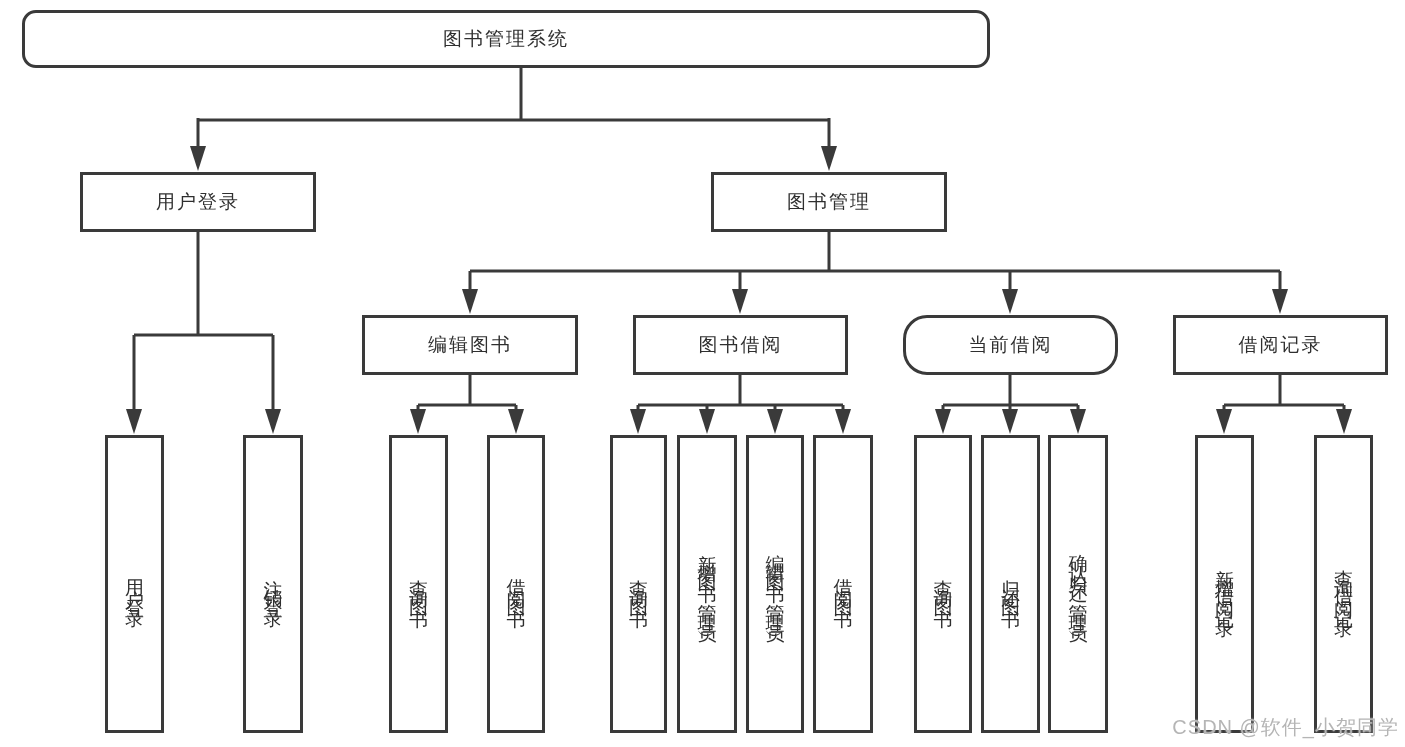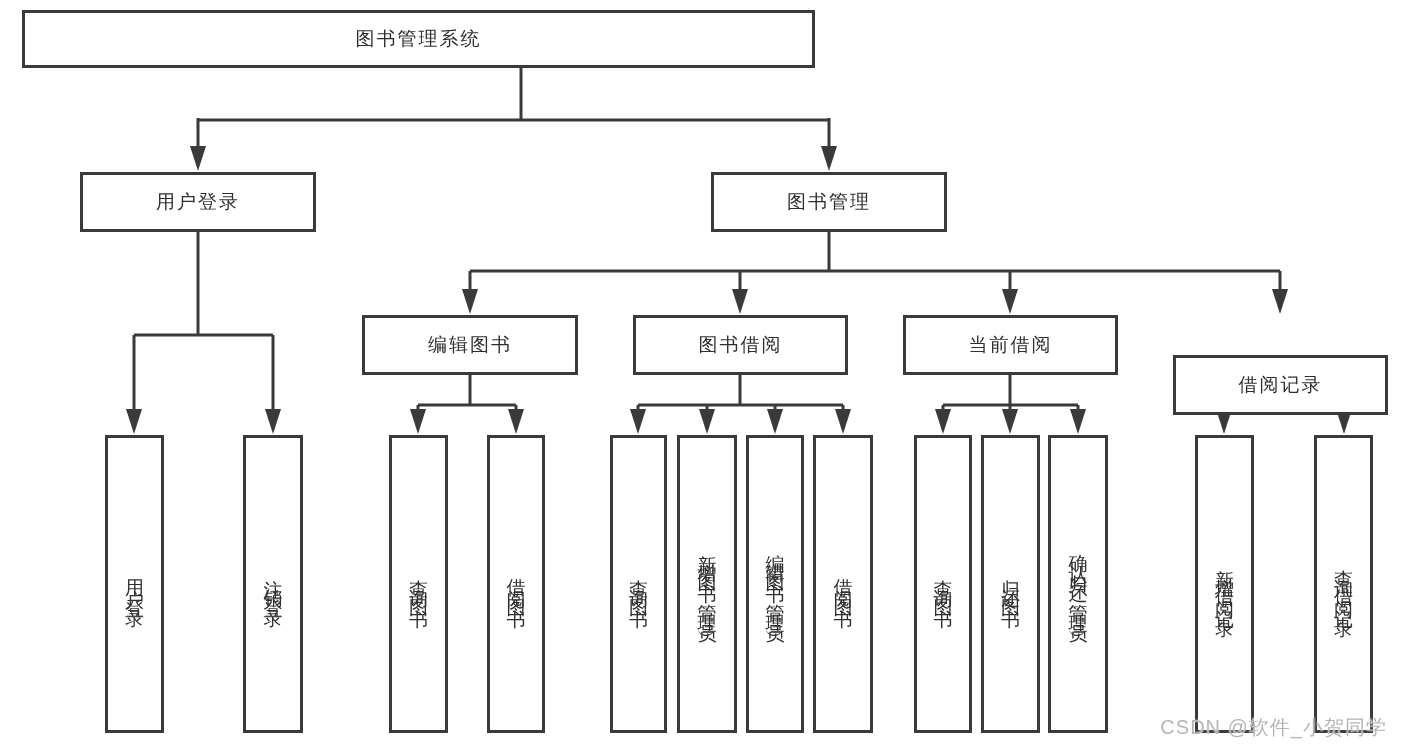--- a/index.html
+++ b/index.html
@@ -31,21 +31,21 @@
   .hbox{font-size:19px;letter-spacing:2px;}
   .leaf span{
     writing-mode:vertical-rl;
     font-size:19px;
     letter-spacing:10px;
     color:var(--text);
     white-space:nowrap;
   }
   #watermark{
     position:absolute;
-    right:18px;top:714px;
+    right:6px;top:714px;
     font-size:20px;
     color:var(--wm);
     letter-spacing:1px;
     text-shadow:0 0 2px #ffffff;
     z-index:5;
   }
 </style>
 </head>
 <body>
 
@@ -87,41 +87,41 @@
       <polygon points="1002,409 1018,409 1010,434"></polygon>
       <polygon points="1070,409 1086,409 1078,434"></polygon>
     </g>
     <g>
       <path d="M1280 375 V405 M1224 405 H1344 M1224 405 V412 M1344 405 V412"></path>
       <polygon points="1216,409 1232,409 1224,434"></polygon>
       <polygon points="1336,409 1352,409 1344,434"></polygon>
     </g>
   </svg>
 
-  <div class="box hbox" style="left:22px;top:10px;width:793px;height:58px;">
+  <div class="box hbox" style="left:22px;top:10px;width:968px;height:58px;border-radius:14px;">
     <span>图书管理系统</span>
   </div>
 
   <div class="box hbox" style="left:80px;top:172px;width:236px;height:60px;">
     <span>用户登录</span>
   </div>
   <div class="box hbox" style="left:711px;top:172px;width:236px;height:60px;">
     <span>图书管理</span>
   </div>
 
   <div class="box hbox" style="left:362px;top:315px;width:216px;height:60px;">
     <span>编辑图书</span>
   </div>
   <div class="box hbox" style="left:633px;top:315px;width:215px;height:60px;align-items:center;">
     <span>图书借阅</span>
   </div>
-  <div class="box hbox" style="left:903px;top:315px;width:215px;height:60px;">
+  <div class="box hbox" style="left:903px;top:315px;width:215px;height:60px;border-radius:24px;">
     <span>当前借阅</span>
   </div>
-  <div class="box hbox" style="left:1173px;top:315px;width:215px;height:60px;margin-top:40px;">
+  <div class="box hbox" style="left:1173px;top:315px;width:215px;height:60px;">
     <span>借阅记录</span>
   </div>
 
   <div class="box leaf" style="left:105px;top:435px;width:59px;height:298px;">
     <span>用户登录</span>
   </div>
   <div class="box leaf" style="left:243px;top:435px;width:60px;height:298px;">
     <span>注销登录</span>
   </div>
 

